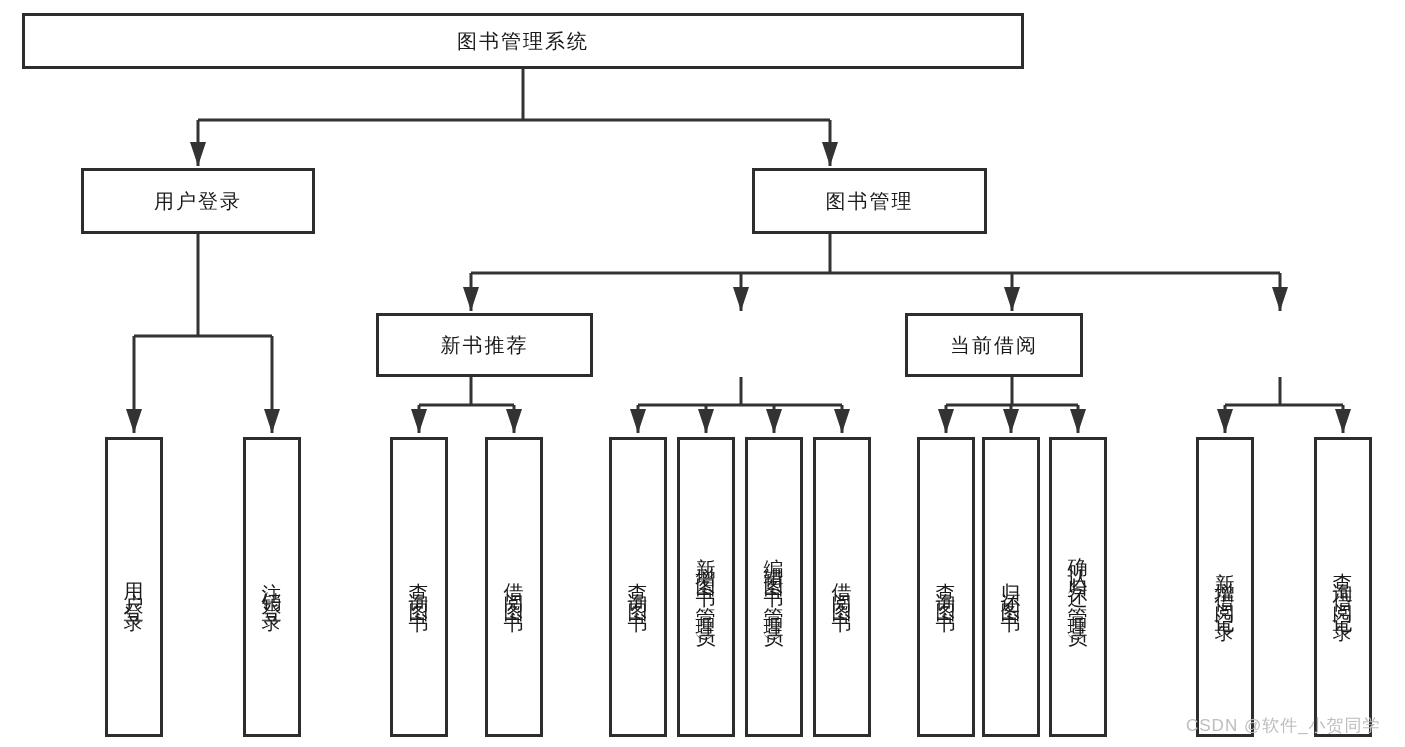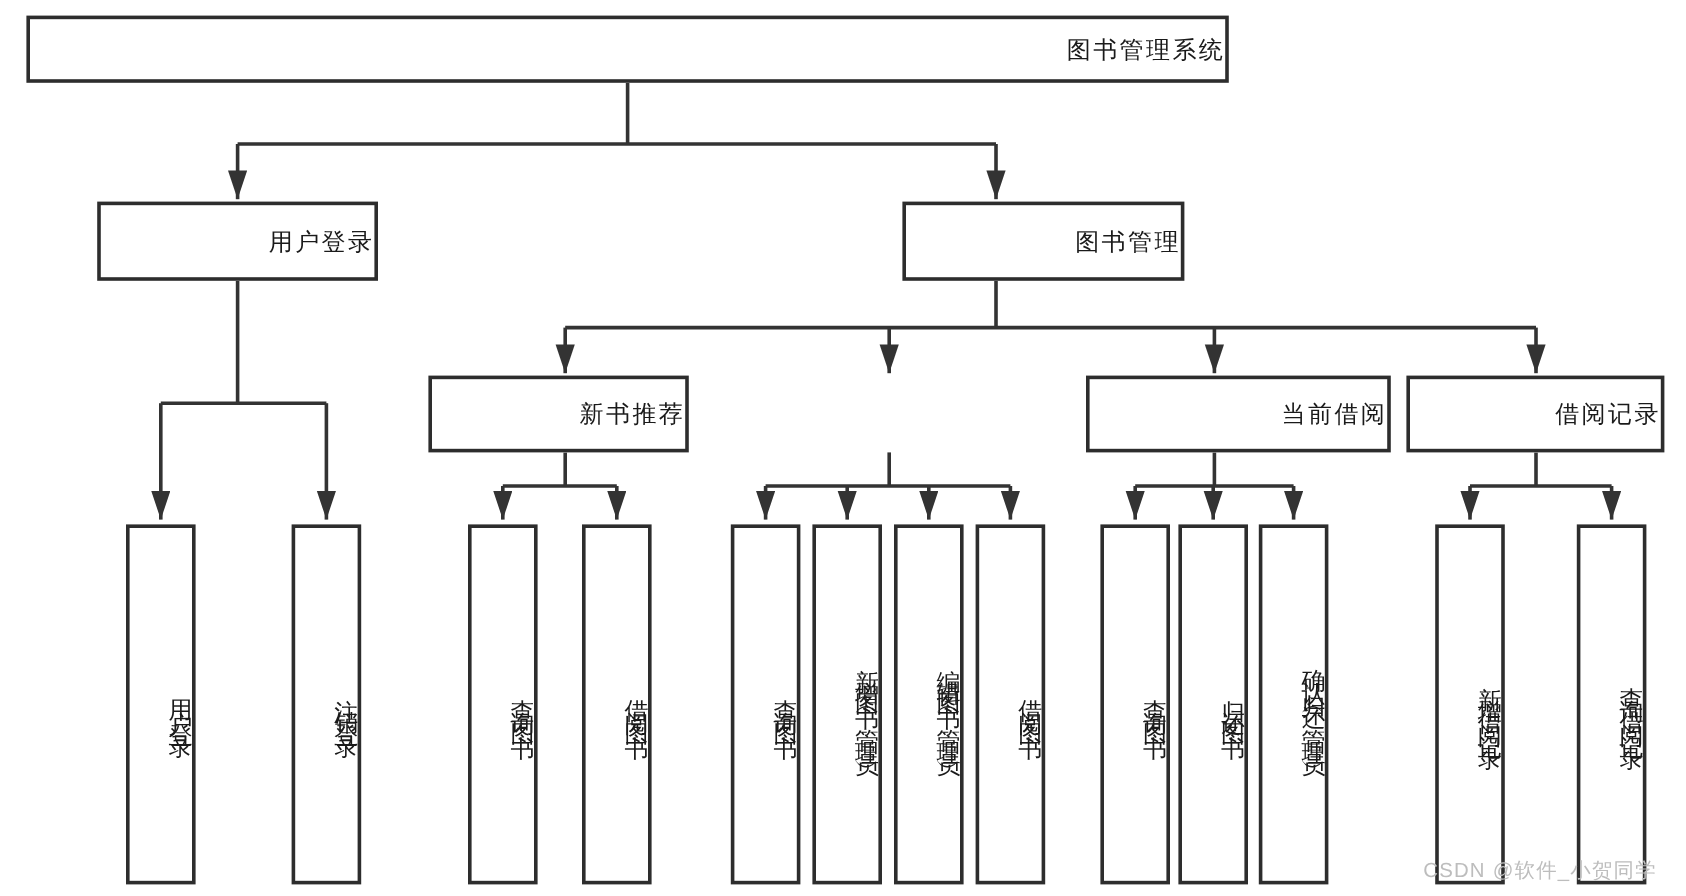--- a/index.html
+++ b/index.html
@@ -17,21 +17,21 @@
     width: 1405px; height: 747px;
     z-index: 1;
   }
   .node {
     position: absolute;
     box-sizing: border-box;
     border: 3px solid #2d2d2d;
     background: #ffffff;
     display: flex;
     align-items: center;
-    justify-content: flex-end;
+    justify-content: center;
     color: #1a1a1a;
     z-index: 2;
   }
   .h-label {
     font-size: 20px;
     letter-spacing: 2px;
     white-space: nowrap;
     color: #1a1a1a;
   }
   .v-label {
@@ -114,28 +114,25 @@
     <span class="h-label">图书管理系统</span>
   </div>
 
   <div class="node" style="left:81px; top:168px; width:234px; height:66px;">
     <span class="h-label">用户登录</span>
   </div>
   <div class="node" style="left:712px; top:168px; width:235px; height:66px;margin-left:40px;">
     <span class="h-label">图书管理</span>
   </div>
 
-  <div class="node" style="left:357px; top:313px; width:217px; height:64px;">
+  <div class="node" style="left:376px; top:313px; width:217px; height:64px;">
     <span class="h-label">新书推荐</span>
   </div>
-  <div class="node" style="left:905px; top:313px; width:254px; height:64px;">
+  <div class="node" style="left:905px; top:313px; width:178px; height:64px;">
     <span class="h-label">当前借阅</span>
-  </div>
-  <div class="node" style="left:1172px; top:313px; width:215px; height:64px;">
-    <span class="h-label">借阅记录</span>
   </div>
 
   <div class="node leaf" style="left:105px; top:437px;">
     <span class="v-label">用户登录</span>
   </div>
   <div class="node leaf" style="left:243px; top:437px;">
     <span class="v-label">注销登录</span>
   </div>
 
   <div class="node leaf" style="left:390px; top:437px;">

